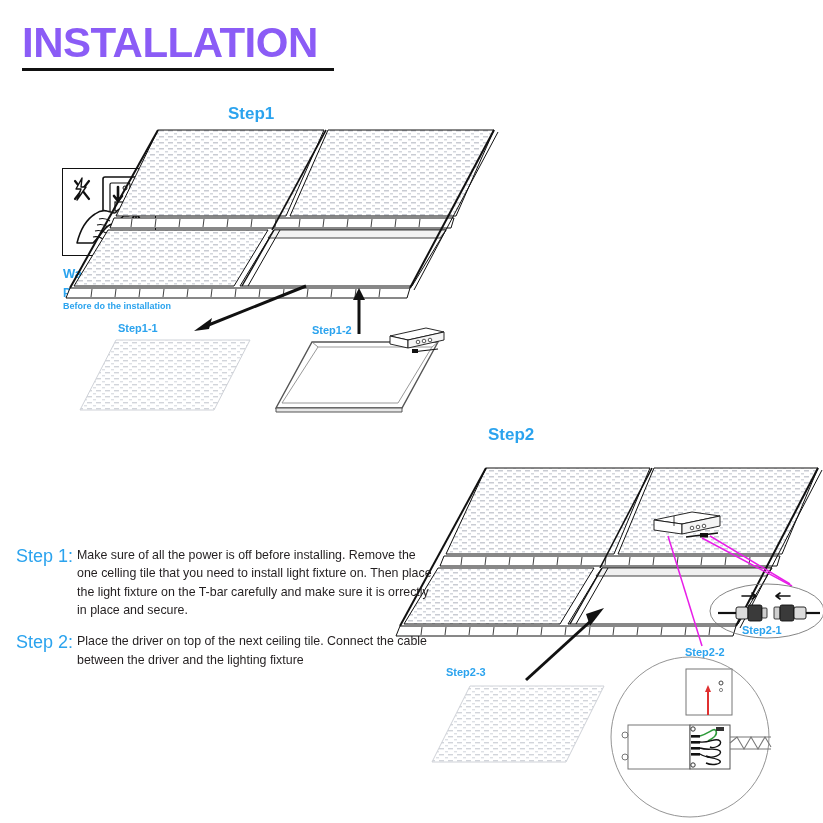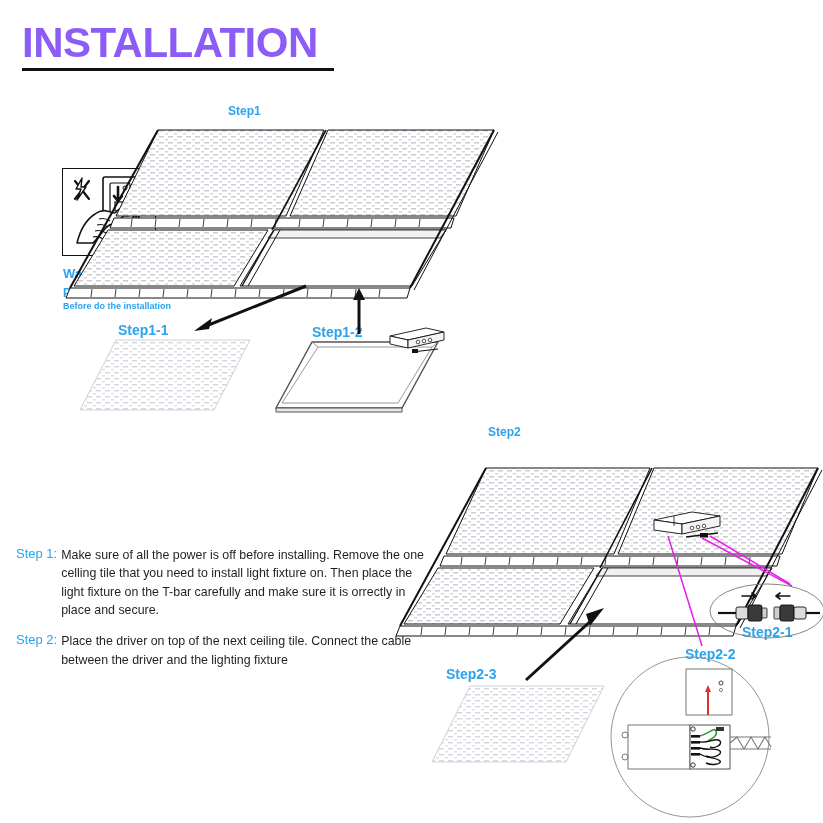--- a/index.html
+++ b/index.html
@@ -18,39 +18,39 @@
   #page-title{
     font-size:42px;font-weight:bold;color:#8b5cf6;
     letter-spacing:-0.5px;line-height:1;white-space:nowrap;
   }
   #title-rule{
     width:312px;height:3px;background:#111;margin-top:4px;
   }
 
   
   .step-label{
-    font-size:14px;font-weight:bold;color:#2BA3EE;white-space:nowrap;
-  }
-  .step-label.big{font-size:12px;}
+    font-size:11px;font-weight:bold;color:#2BA3EE;white-space:nowrap;
+  }
+  .step-label.big{font-size:17px;}
 
   
   #warning-box{
     left:62px;top:168px;width:92px;height:86px;
     border:1.6px solid #111;background:#fff;
   }
   .warn-text{color:#2BA3EE;font-weight:bold;white-space:nowrap;}
   #warning-title{left:63px;top:266px;font-size:13px;}
   #warning-line1{left:63px;top:286px;font-size:12px;}
   #warning-line2{left:63px;top:301px;font-size:9px;}
 
   
   #instructions{left:16px;top:546px;width:420px;}
   .instr-row{display:flex;margin-bottom:13px;}
   .instr-key{
-    color:#2BA3EE;font-size:13px;font-weight:normal;
+    color:#2BA3EE;font-size:18px;font-weight:normal;
     white-space:nowrap;margin-right:4px;flex:0 0 auto;
   }
   .instr-body{
     color:#231f20;font-size:12.4px;line-height:1.48;
   }
 
   svg{display:block;overflow:visible;}
 </style>
 </head>
 <body>

